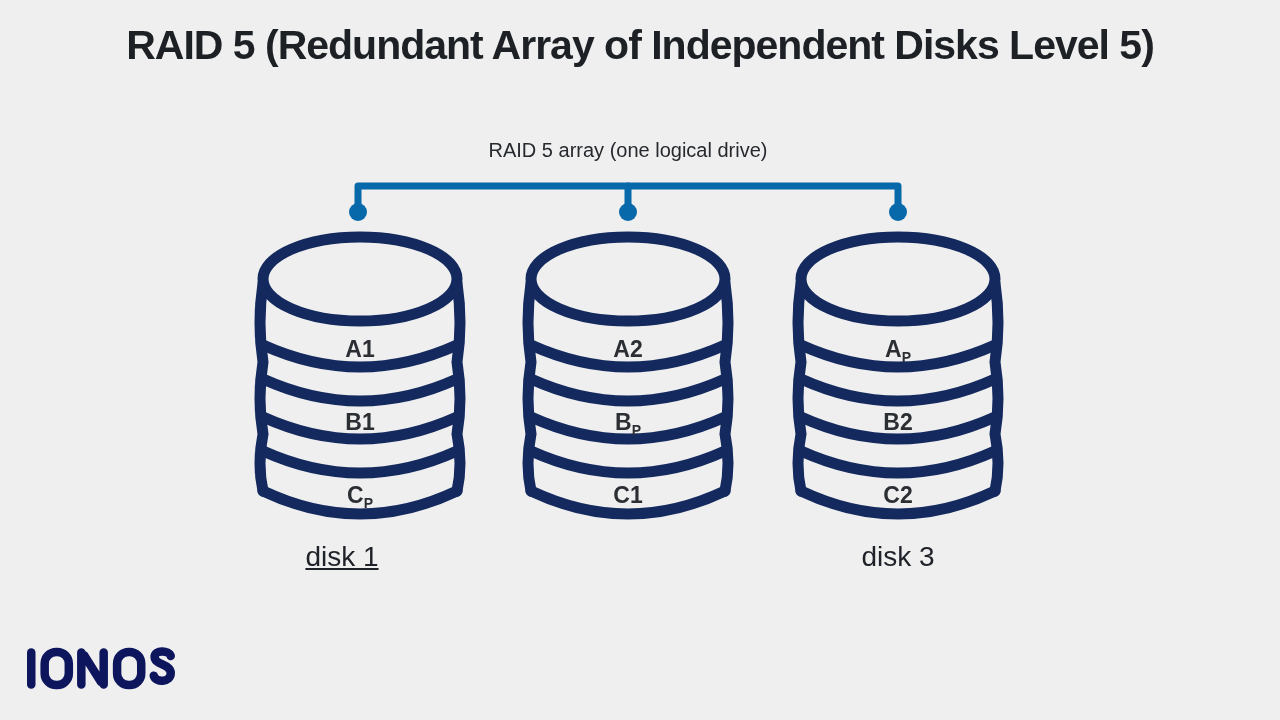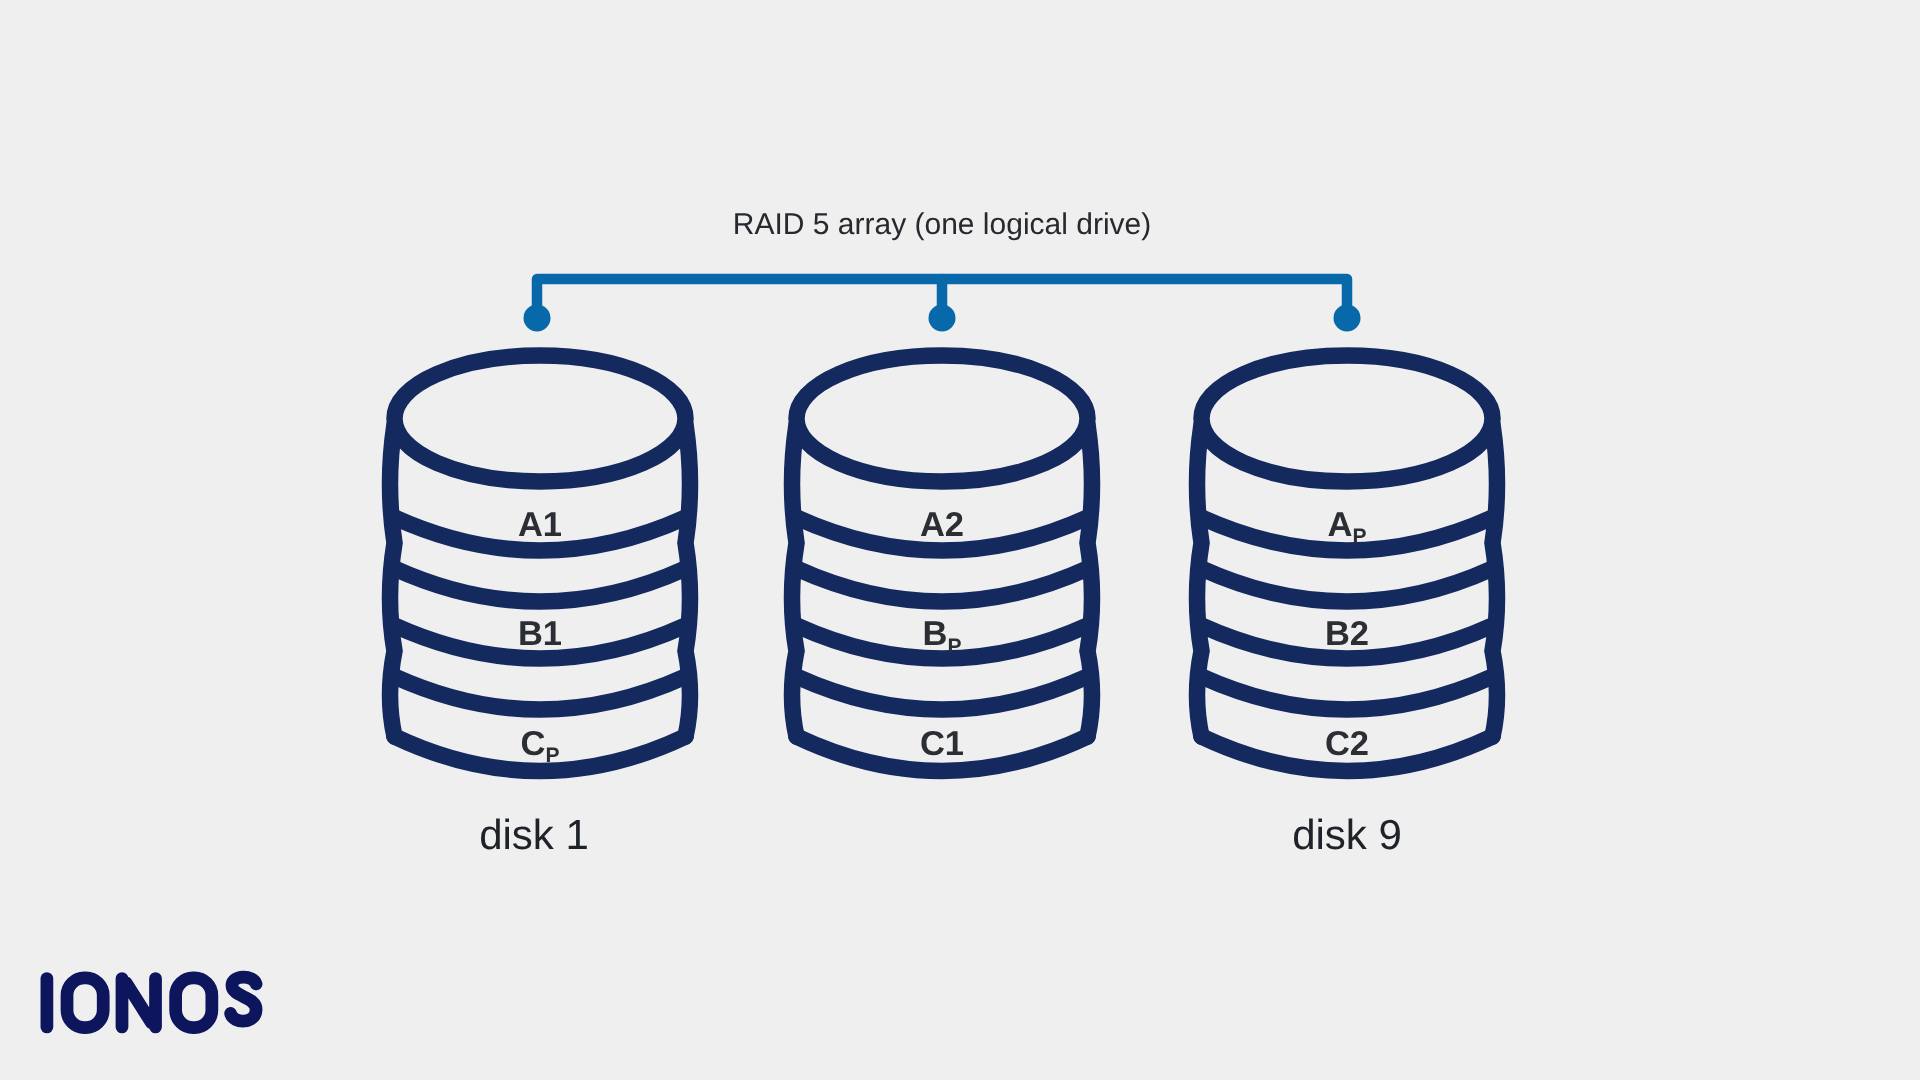--- a/index.html
+++ b/index.html
@@ -24,39 +24,40 @@
   }
   .bracket{position:absolute;left:340px;top:174px;}
   .disk-icon{position:absolute;top:231px;}
   .disk-icon.d1{left:254px;}
   .disk-icon.d2{left:522px;}
   .disk-icon.d3{left:792px;}
   .disk-name{
     position:absolute;top:541px;width:212px;
     text-align:center;font-size:28px;color:#1f2329;
   }
-  .disk-name.d1{left:250px;}
+  .disk-name.d1{left:236px;text-decoration:underline;}
   .disk-name.d2{left:522px;}
   .disk-name.d3{left:792px;}
   .seg-text{
     font-family:"Liberation Sans", sans-serif;
     font-size:23px;font-weight:700;fill:#2b2e33;
   }
   .seg-sub{font-size:14px;font-weight:700;}
   .logo{position:absolute;left:25px;top:646px;}
   .visually-hidden{
     position:absolute;width:1px;height:1px;overflow:hidden;
     clip:rect(0 0 0 0);white-space:nowrap;
   }
 </style>
 </head>
 <body>
 
 <div class="canvas">
 
+  <div class="title">RAID 5 (Redundant Array of Independent Disks Level 5)</div>
 
   <div class="array-label">RAID 5 array (one logical drive)</div>
 
   <svg class="bracket" width="580" height="52" viewBox="0 0 580 52">
     <g stroke="#0869aa" stroke-width="7" fill="none" stroke-linecap="round" stroke-linejoin="round">
       <path d="M18,34 L18,12 L558,12 L558,34"></path>
       <path d="M288,12 L288,34"></path>
     </g>
     <g fill="#0869aa">
       <circle cx="18" cy="38" r="9"></circle>
@@ -107,21 +108,21 @@
       <path d="M9,186 Q106,230 203,186"></path>
       <path d="M9,220 Q106,264 203,220"></path>
       <path d="M9,260 Q106,306 203,260"></path>
     </g>
     <text class="seg-text" x="106" y="126" text-anchor="middle"><tspan>A</tspan><tspan class="seg-sub" dy="5">P</tspan></text>
     <text class="seg-text" x="106" y="199" text-anchor="middle"><tspan>B2</tspan><tspan class="seg-sub" dy="5"></tspan></text>
     <text class="seg-text" x="106" y="272" text-anchor="middle"><tspan>C2</tspan><tspan class="seg-sub" dy="5"></tspan></text>
   </svg>
 
   <div class="disk-name d1">disk 1</div>
-  <div class="disk-name d3">disk 9</div>
+  <div class="disk-name d3">disk 3</div>
 
   <svg class="logo" width="152" height="45" viewBox="0 0 170 50">
     <g stroke="#0d155c" stroke-width="9.5" fill="none" stroke-linecap="round">
       <path d="M7,7 L7,43"></path>
       <rect x="22" y="6.5" width="27" height="37" rx="13"></rect>
       <path d="M63,43 L63,7 M66,10 L85,40 M88,43 L88,7"></path>
       <rect x="103" y="6.5" width="27" height="37" rx="13"></rect>
       <path d="M163,11 C161,4 145,4 145,12 C145,21 163,20 163,30 C163,41 146,41 144,33"></path>
     </g>
   </svg>

